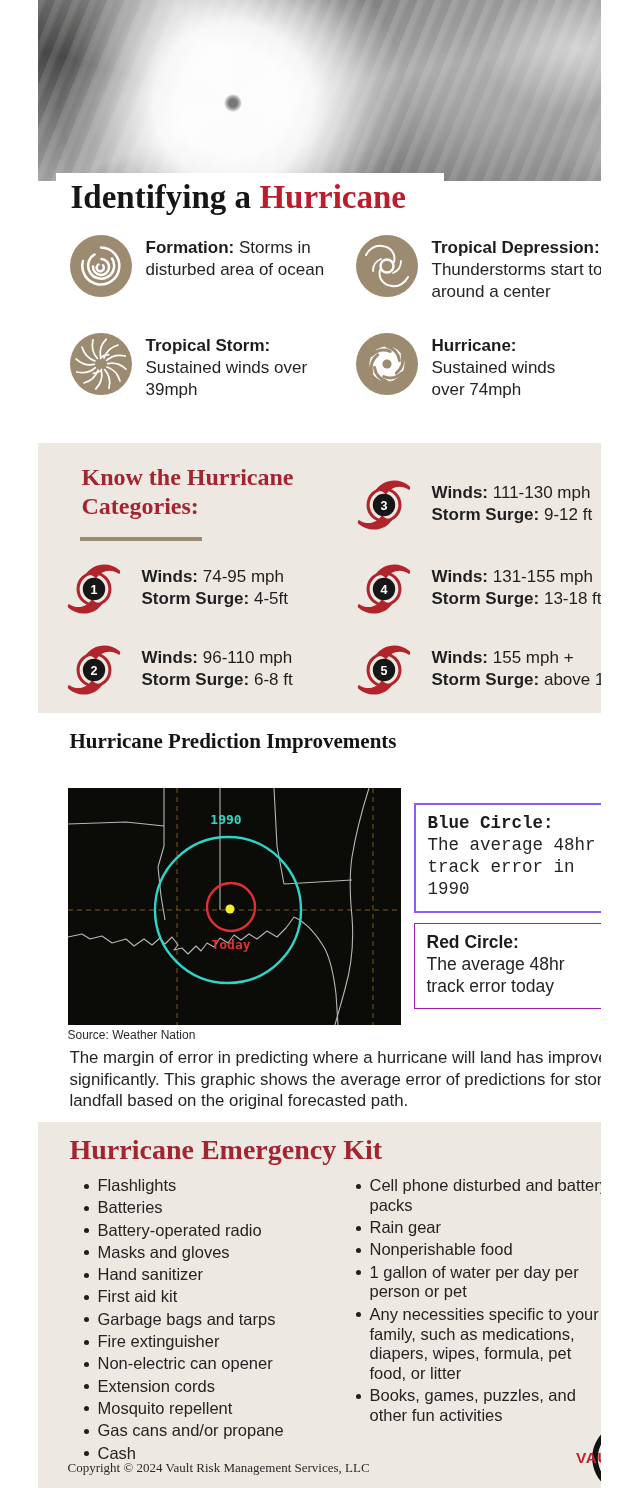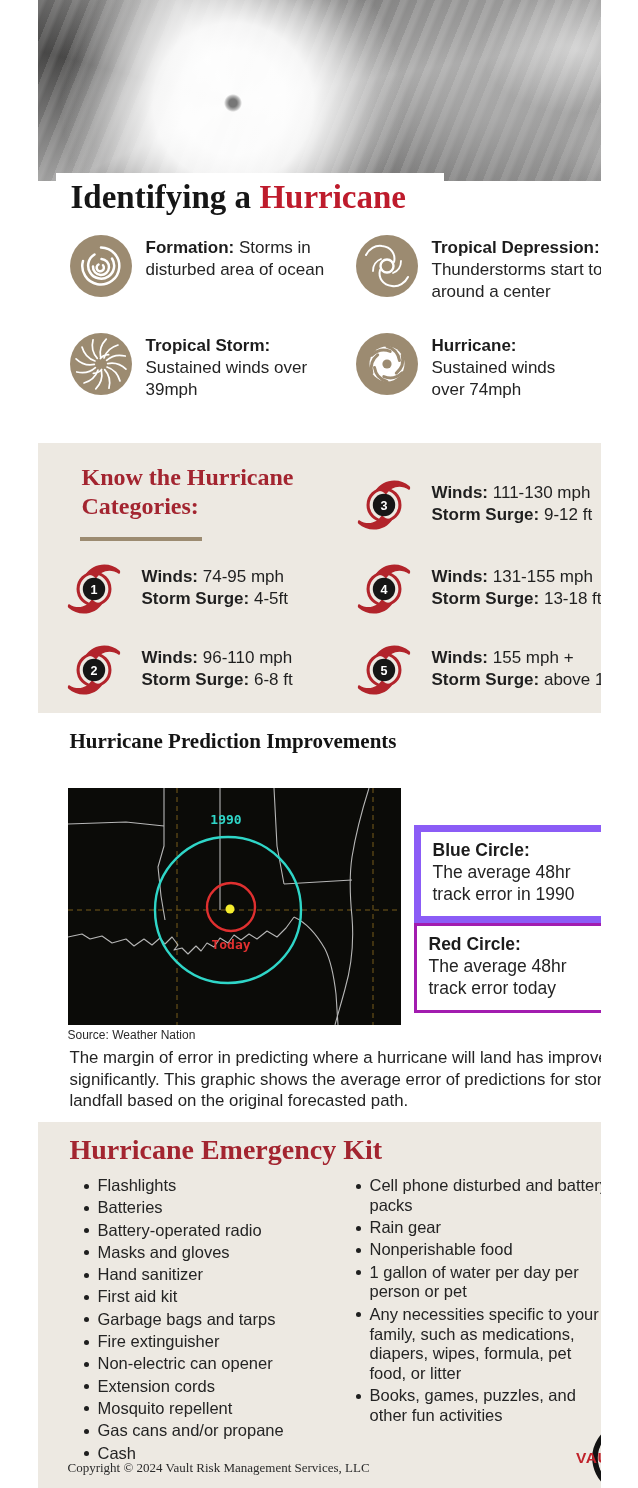--- a/index.html
+++ b/index.html
@@ -47,22 +47,22 @@
   .prediction{position:relative;width:638px;height:409px;background:#fff;}
   .pred-heading{position:absolute;left:32px;top:16px;margin:0;
     font-family:"Liberation Serif",serif;font-weight:bold;font-size:21px;color:#141414;}
   .map{position:absolute;left:30px;top:75px;}
   .map-source{position:absolute;left:30px;top:315px;font-size:12px;color:#2a2a2a;}
   .pred-paragraph{position:absolute;left:32px;top:334px;width:562px;margin:0;
     font-size:16.8px;line-height:1.29;color:#242424;}
   .legend-box{position:absolute;left:376px;width:200px;box-sizing:border-box;
     background:#fff;padding:8px 10px 10px 12px;font-size:17.5px;line-height:1.25;color:#242424;}
   .legend-box .lg-title{font-weight:700;color:#1c1c1c;}
-  .legend-blue{top:112px;border:7px solid #8b5cf6;}
-  .legend-red{top:210px;border:3px solid #a21caf;}
+  .legend-blue{top:90px;border:2px solid #8b5cf6;font-family:Liberation Mono, monospace;}
+  .legend-red{top:210px;border:1px solid #a21caf;}
 
   
   .kit{position:relative;width:638px;height:366px;background:#EDE9E2;}
   .kit-heading{position:absolute;left:32px;top:12px;margin:0;
     font-family:"Liberation Serif",serif;font-weight:bold;font-size:28px;color:#A32530;}
   .kit ul{position:absolute;margin:0;padding:0;list-style:none;font-size:16.5px;line-height:1.2;color:#242424;}
   .kit-left{left:40px;top:54px;width:250px;}
   .kit-right{left:312px;top:54px;width:262px;}
   .kit li{position:relative;padding-left:20px;margin-bottom:2.5px;}
   .kit li::before{content:"";position:absolute;left:6px;top:7.5px;width:5px;height:5px;border-radius:50%;background:#1f1f1f;}

